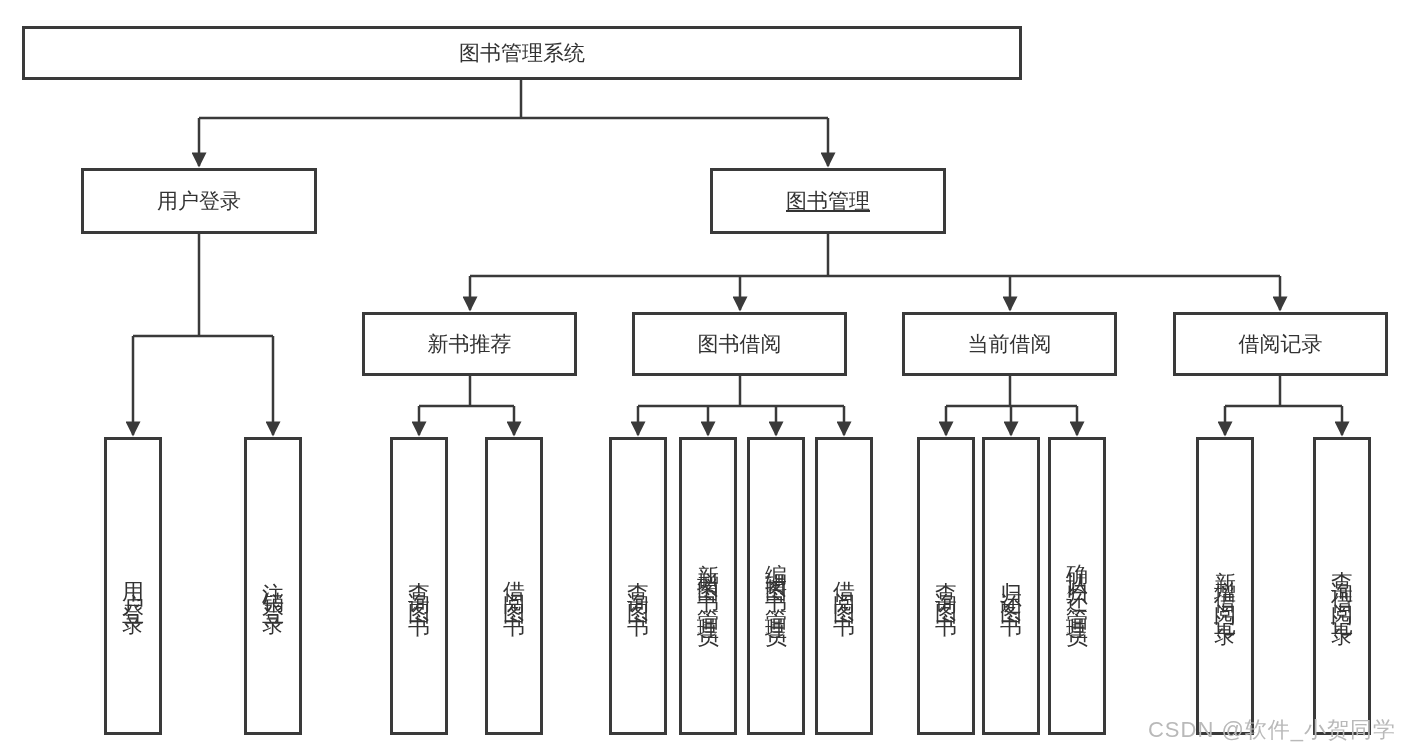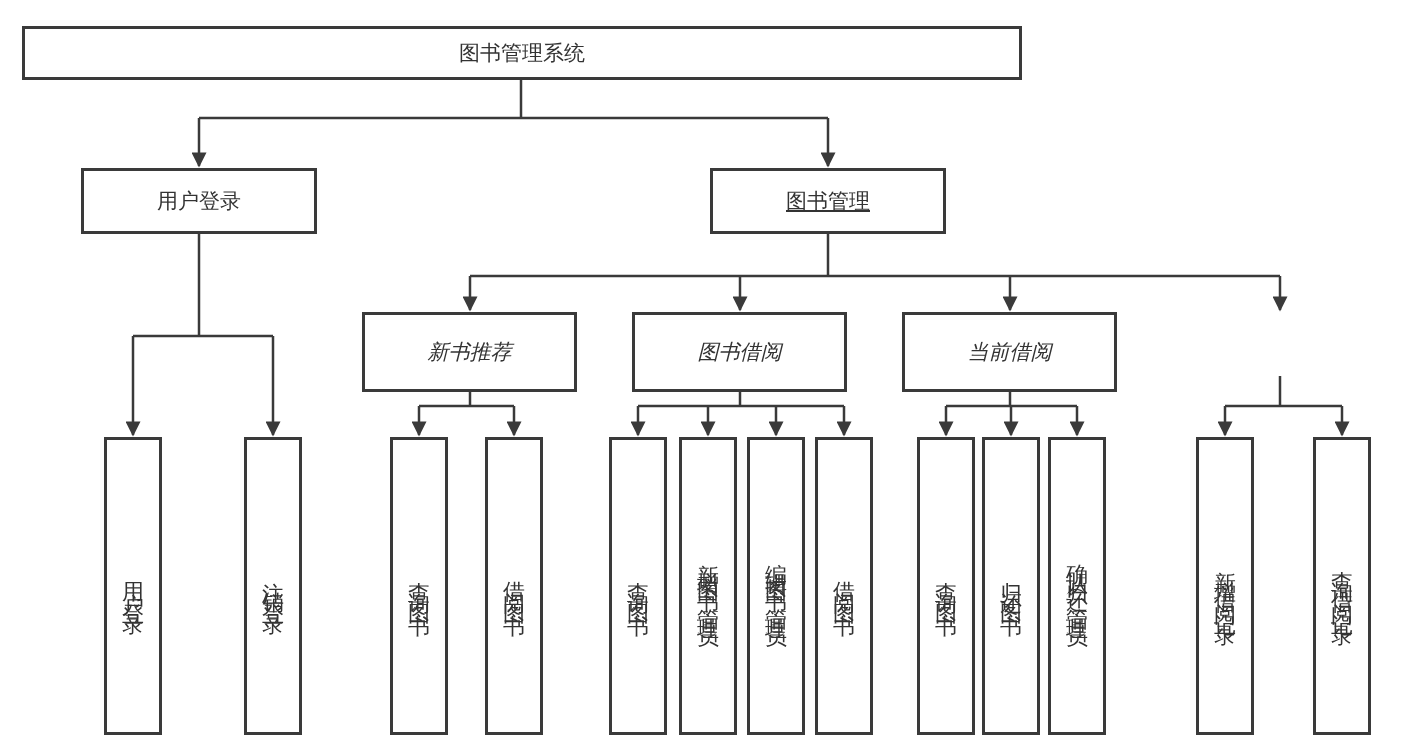--- a/index.html
+++ b/index.html
@@ -23,21 +23,21 @@
   .node{
     position:absolute;
     box-sizing:border-box;
     background:#fff;
     border:3px solid var(--line);
     display:flex;align-items:center;justify-content:center;
     z-index:1;
   }
   .root-box{left:22px;top:14px;width:1000px;height:54px;font-size:21px;margin-top:12px;}
   .l2-box{top:168px;width:236px;height:66px;font-size:21px;}
-  .l3-box{top:312px;width:215px;height:80px;font-size:21px;font-style:italic;}
+  .l3-box{top:312px;width:215px;height:64px;font-size:21px;}
   .leaf{top:437px;width:58px;height:298px;}
   .vtext{
     writing-mode:vertical-rl;
     font-size:22px;
     letter-spacing:11px;
     line-height:1;
     white-space:nowrap;
   }
   .vtext.long{letter-spacing:9px;}
   .watermark{
@@ -118,20 +118,23 @@
 
   <div class="node l3-box" style="left:362px;">
     <span>新书推荐</span>
   </div>
   <div class="node l3-box" style="left:632px;">
     <span>图书借阅</span>
   </div>
   <div class="node l3-box" style="left:902px;align-items:center;">
     <span>当前借阅</span>
   </div>
+  <div class="node l3-box" style="left:1173px;">
+    <span>借阅记录</span>
+  </div>
 
   <div class="node leaf" style="left:104px;">
     <span class="vtext">用户登录</span>
   </div>
   <div class="node leaf" style="left:244px;">
     <span class="vtext">注销登录</span>
   </div>
 
   <div class="node leaf" style="left:390px;">
     <span class="vtext">查询图书</span>
@@ -163,14 +166,15 @@
     <span class="vtext long">确认归还（管理员）</span>
   </div>
 
   <div class="node leaf" style="left:1196px;">
     <span class="vtext">新增借阅记录</span>
   </div>
   <div class="node leaf" style="left:1313px;">
     <span class="vtext">查询借阅记录</span>
   </div>
 
+  <div class="watermark">CSDN @软件_小贺同学</div>
 
 </div>
 
 </body></html>

